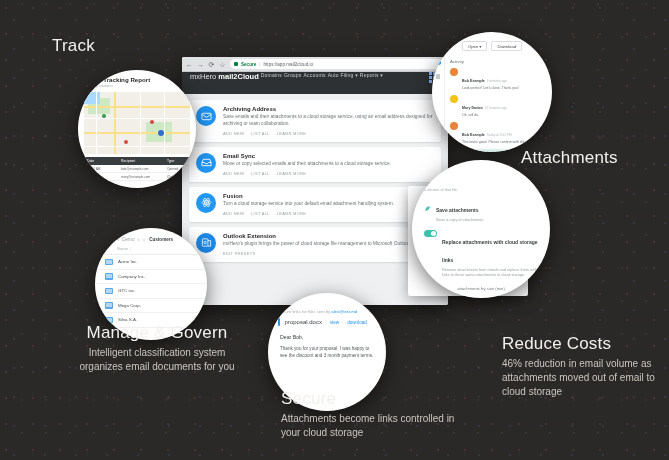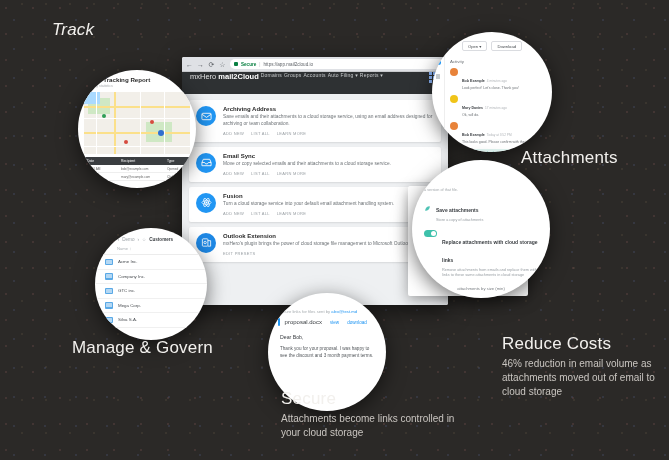--- a/index.html
+++ b/index.html
@@ -23,23 +23,23 @@
   
   .caption { position: absolute; color: #e9e7e4; }
   .caption .ttl {
     font-size: 17px; font-weight: 400; letter-spacing: .2px;
     color: #f2f0ed; line-height: 1.15; margin-bottom: 3px;
   }
   .caption .sub {
     font-size: 10px; line-height: 1.42; color: #c9c5c0; max-width: 195px;
   }
 
-  #cap-track     { left: 52px;  top: 20px; font-style: italic; }
+  #cap-track     { left: 52px;  top: 36px; }
   #cap-collab    { left: 521px; top: 148px; }
-  #cap-manage    { left: 72px;  top: 338px; text-align: center; }
+  #cap-manage    { left: 72px;  top: 323px; text-align: center; }
   #cap-secure    { left: 281px; top: 389px; }
   #cap-reduce    { left: 470px; top: 334px; margin-left: 32px; }
   #cap-reduce .sub, #cap-collab .sub { max-width: 160px; }
   #cap-manage .sub { max-width: 170px; }
 
   
   #browser {
     position: absolute; left: 182px; top: 57px;
     width: 266px; height: 248px;
     background: #ffffff;
@@ -514,20 +514,21 @@
   <div class="caption" id="cap-track">
     <div class="ttl">Track</div>
   </div>
 
   <div class="caption" id="cap-collab">
     <div class="ttl">Attachments</div>
   </div>
 
   <div class="caption" id="cap-manage">
     <div class="ttl">Manage &amp; Govern</div>
+    <div class="sub">Intelligent classification system organizes email documents for you</div>
   </div>
 
   <div class="caption" id="cap-secure">
     <div class="ttl">Secure</div>
     <div class="sub">Attachments become links controlled in your cloud storage</div>
   </div>
 
   <div class="caption" id="cap-reduce">
     <div class="ttl">Reduce Costs</div>
     <div class="sub">46% reduction in email volume as attachments moved out of email to cloud storage</div>

